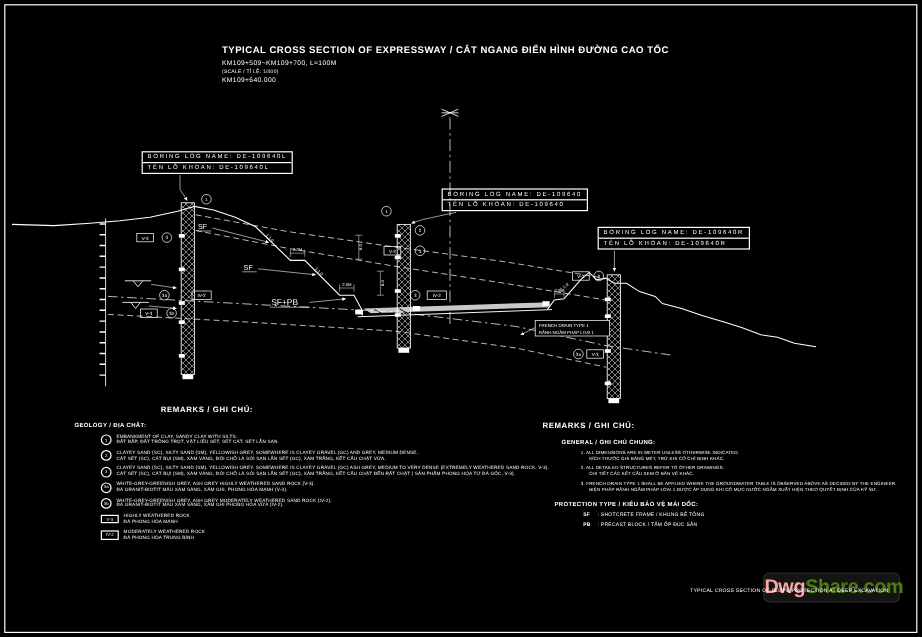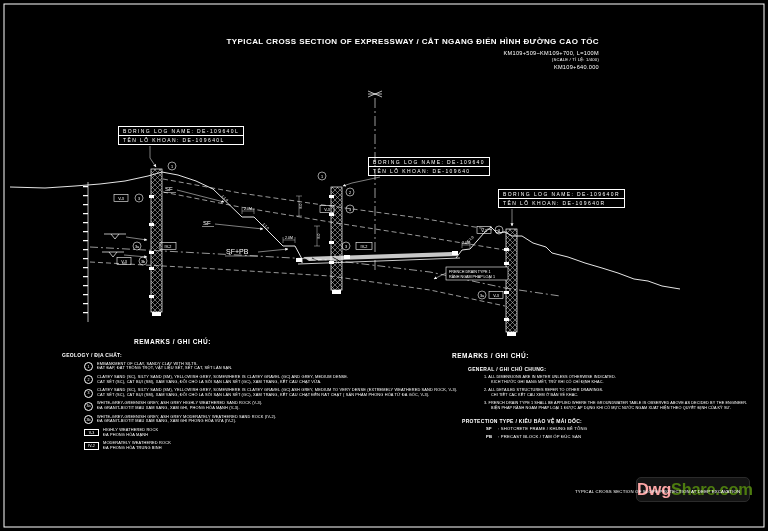--- a/index.html
+++ b/index.html
@@ -1,21 +1,21 @@
 <!DOCTYPE html>
 <html><head>
 <meta charset="utf-8">
 <style>
   html,body{margin:0;padding:0;background:#000;}
   .page{position:relative;width:768px;height:531px;background:#000;overflow:hidden;
         font-family:"Liberation Sans",sans-serif;color:#fff;}
   svg text{font-family:"Liberation Sans",sans-serif;fill:#fff;}
   .abs{position:absolute;}
   
-  .tblock{left:199px;top:37px;width:400px;text-align:right;line-height:1.15;}
+  .tblock{left:185px;top:37px;width:400px;text-align:left;line-height:1.15;}
   .t1{font-size:8px;font-weight:bold;letter-spacing:.4px;white-space:nowrap;}
   .t2{font-size:8px;font-weight:bold;letter-spacing:.4px;margin-top:3px;white-space:nowrap;}
   .t3{font-size:5.6px;margin-top:4px;letter-spacing:.3px;}
   .t4{font-size:4.2px;margin-top:1px;letter-spacing:.2px;}
   .t5{font-size:5.6px;margin-top:2px;letter-spacing:.3px;}
   
   .blabel{border:1px solid #fff;font-size:5px;letter-spacing:1.4px;white-space:nowrap;line-height:1;}
   .blabel .r1{padding:1.5px 4px;border-bottom:1px solid #fff;}
   .blabel .r2{padding:1.5px 4px;}
   

